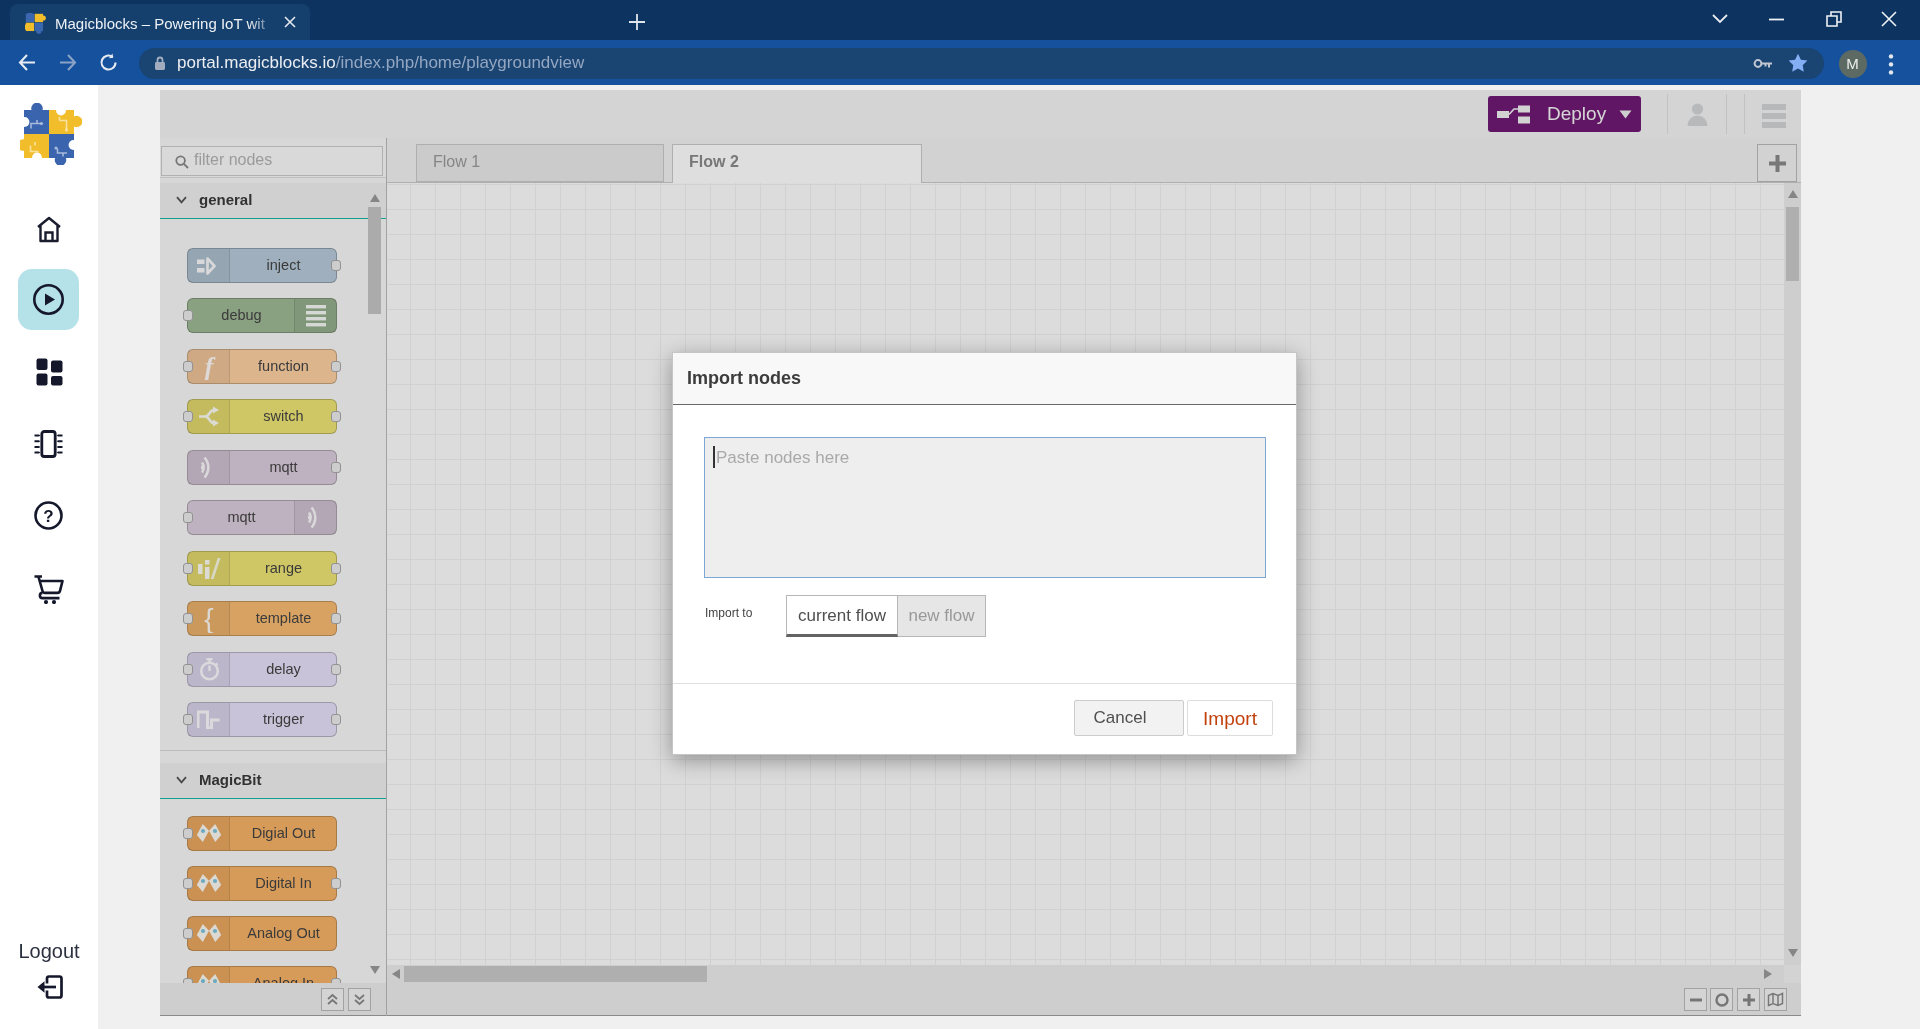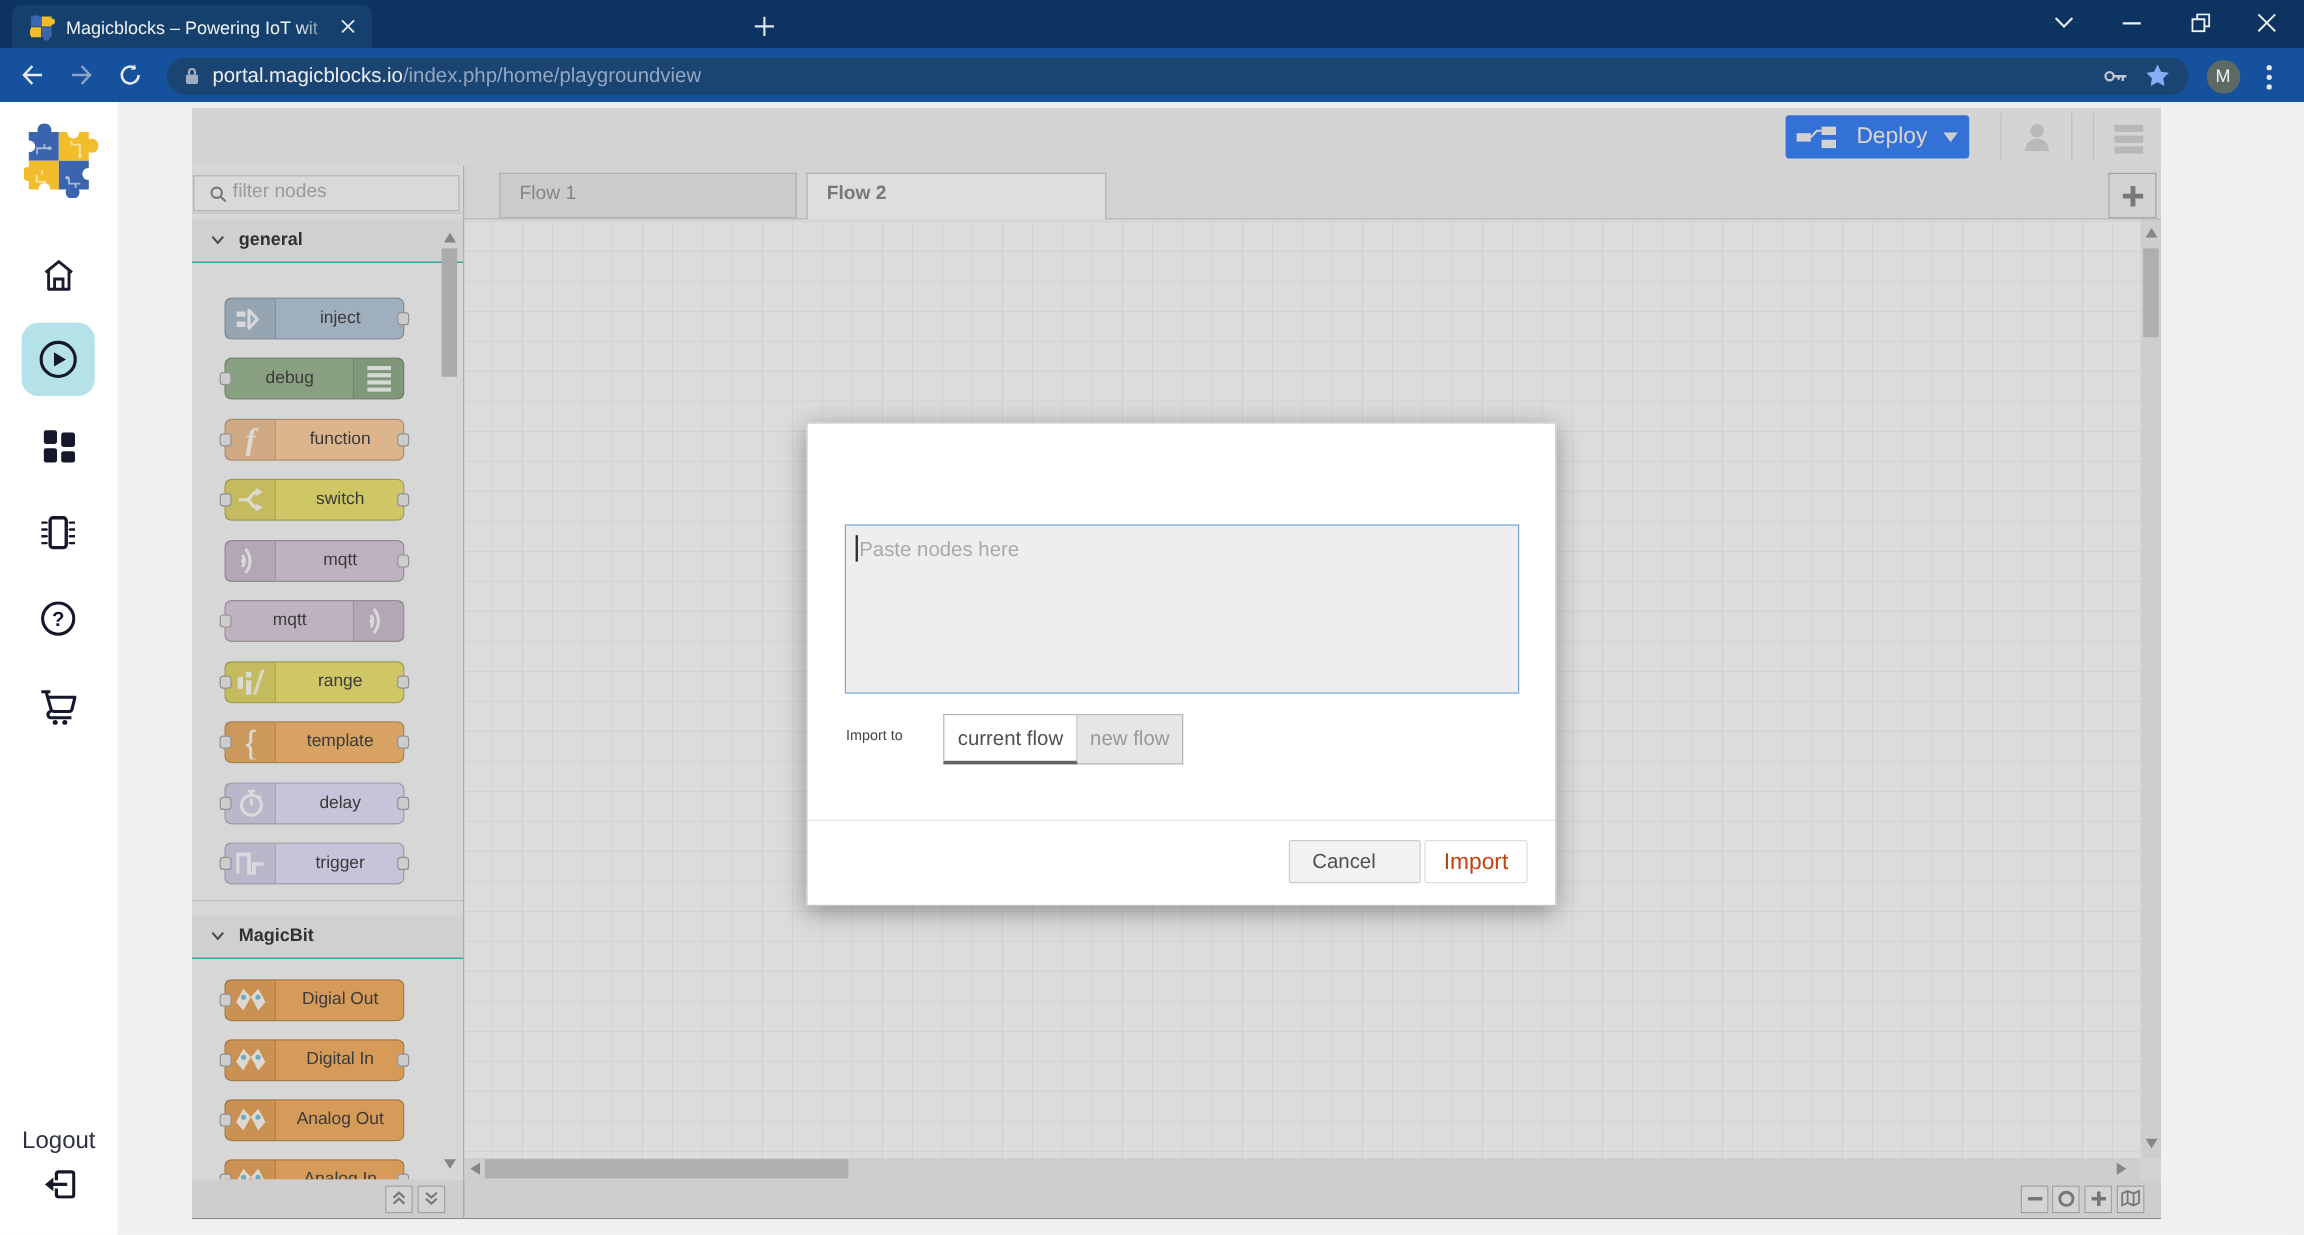--- a/index.html
+++ b/index.html
@@ -13,21 +13,21 @@
   .tabtitle { top:11px; font-size:15px; color:#eef1f5; white-space:nowrap; overflow:hidden; }
   #toolbar { left:0; top:40px; width:1920px; height:45px; background:#15519c; }
   #pill { left:139px; top:8px; width:1685px; height:31px; border-radius:16px; background:#1a4472; }
   
   #page { left:0; top:85px; width:1920px; height:944px; background:#f0f0f0; }
   #sidebar { left:0; top:0; width:98px; height:944px; background:#ffffff; }
   #editor { left:160px; top:5px; width:1641px; height:926px; background:#f3f3f3; overflow:hidden; }
   #shade { left:0; top:0; width:1641px; height:926px; background:rgba(0,0,0,0.13); z-index:40; }
   
   #edheader { left:0; top:0; width:1641px; height:48px; background:#f4f4f4; }
-  #deploy { left:1328px; top:6px; width:153px; height:36px; background:#3b82f6; border-radius:3px; }
+  #deploy { left:1328px; top:6px; width:153px; height:36px; background:#701a75; border-radius:3px; }
   
   #tabrow { left:227px; top:48px; width:1414px; height:45px; background:#f2f2f2; border-bottom:1px solid #c9c9c9; }
   
   #canvas { left:227px; top:93px; width:1397px; height:782px; background:#fdfdfd;
     background-image:linear-gradient(to right,#f0f0f0 1px,transparent 1px),linear-gradient(to bottom,#f0f0f0 1px,transparent 1px);
     background-size:25px 25px; background-position:23px 1px; }
   
   #palette { left:0; top:48px; width:227px; height:845px; background:#f7f7f7; border-right:1px solid #bbb; overflow:hidden; }
   .fbtn { width:23px; height:23px; background:#f4f4f4; border:1px solid #bbb; text-align:center; line-height:19px; }
   .fbtn svg { vertical-align:middle; }
@@ -466,20 +466,23 @@
           </svg></div>
       <div class="abs fbtn" style="left:1577px;top:5px;"><svg width="16" height="14" viewBox="0 0 16 14">
             <path d="M8 1 V13 M2 7 H14" stroke="#888" stroke-width="3"></path>
           </svg></div>
       <div class="abs fbtn" style="left:1604px;top:5px;"><svg width="17" height="15" viewBox="0 0 17 15">
             <path d="M1.5 3.5 L6 1.5 L11 3.5 L15.5 1.5 V11.5 L11 13.5 L6 11.5 L1.5 13.5 Z M6 1.5 V11.5 M11 3.5 V13.5" fill="none" stroke="#8a8a8a" stroke-width="1.5"></path>
           </svg></div>
     </div>
     <div class="abs" id="shade"></div>
     <div class="abs" id="dialog">
+      <div class="abs" style="left:0;top:0;width:623px;height:52px;background:#f8f8f8;border-bottom:1px solid #686868;">
+        <div class="abs" style="left:14px;top:15px;font-size:18px;font-weight:bold;color:#3c3c3c;">Import nodes</div>
+      </div>
       <div class="abs" style="left:31px;top:84px;width:562px;height:141px;background:#eeeeee;border:1px solid #7ca7d8;">
         <div class="abs" style="left:8px;top:8px;width:1.5px;height:22px;background:#333"></div>
         <div class="abs" style="left:11px;top:10px;font-size:17px;color:#a9a9a9;">Paste nodes here</div>
       </div>
       <div class="abs" style="left:32px;top:253px;font-size:12px;color:#444;">Import to</div>
       <div class="abs" style="left:113px;top:242px;width:112px;height:42px;background:#fff;border:1px solid #b6b6b6;border-bottom:3px solid #636363;">
         <div class="abs" style="left:0;top:10px;width:110px;text-align:center;font-size:17px;color:#4f4f4f;">current flow</div>
       </div>
       <div class="abs" style="left:225px;top:242px;width:88px;height:42px;background:#e6e6e6;border:1px solid #b6b6b6;border-left:none;">
         <div class="abs" style="left:0;top:10px;width:87px;text-align:center;font-size:17px;color:#999;">new flow</div>

